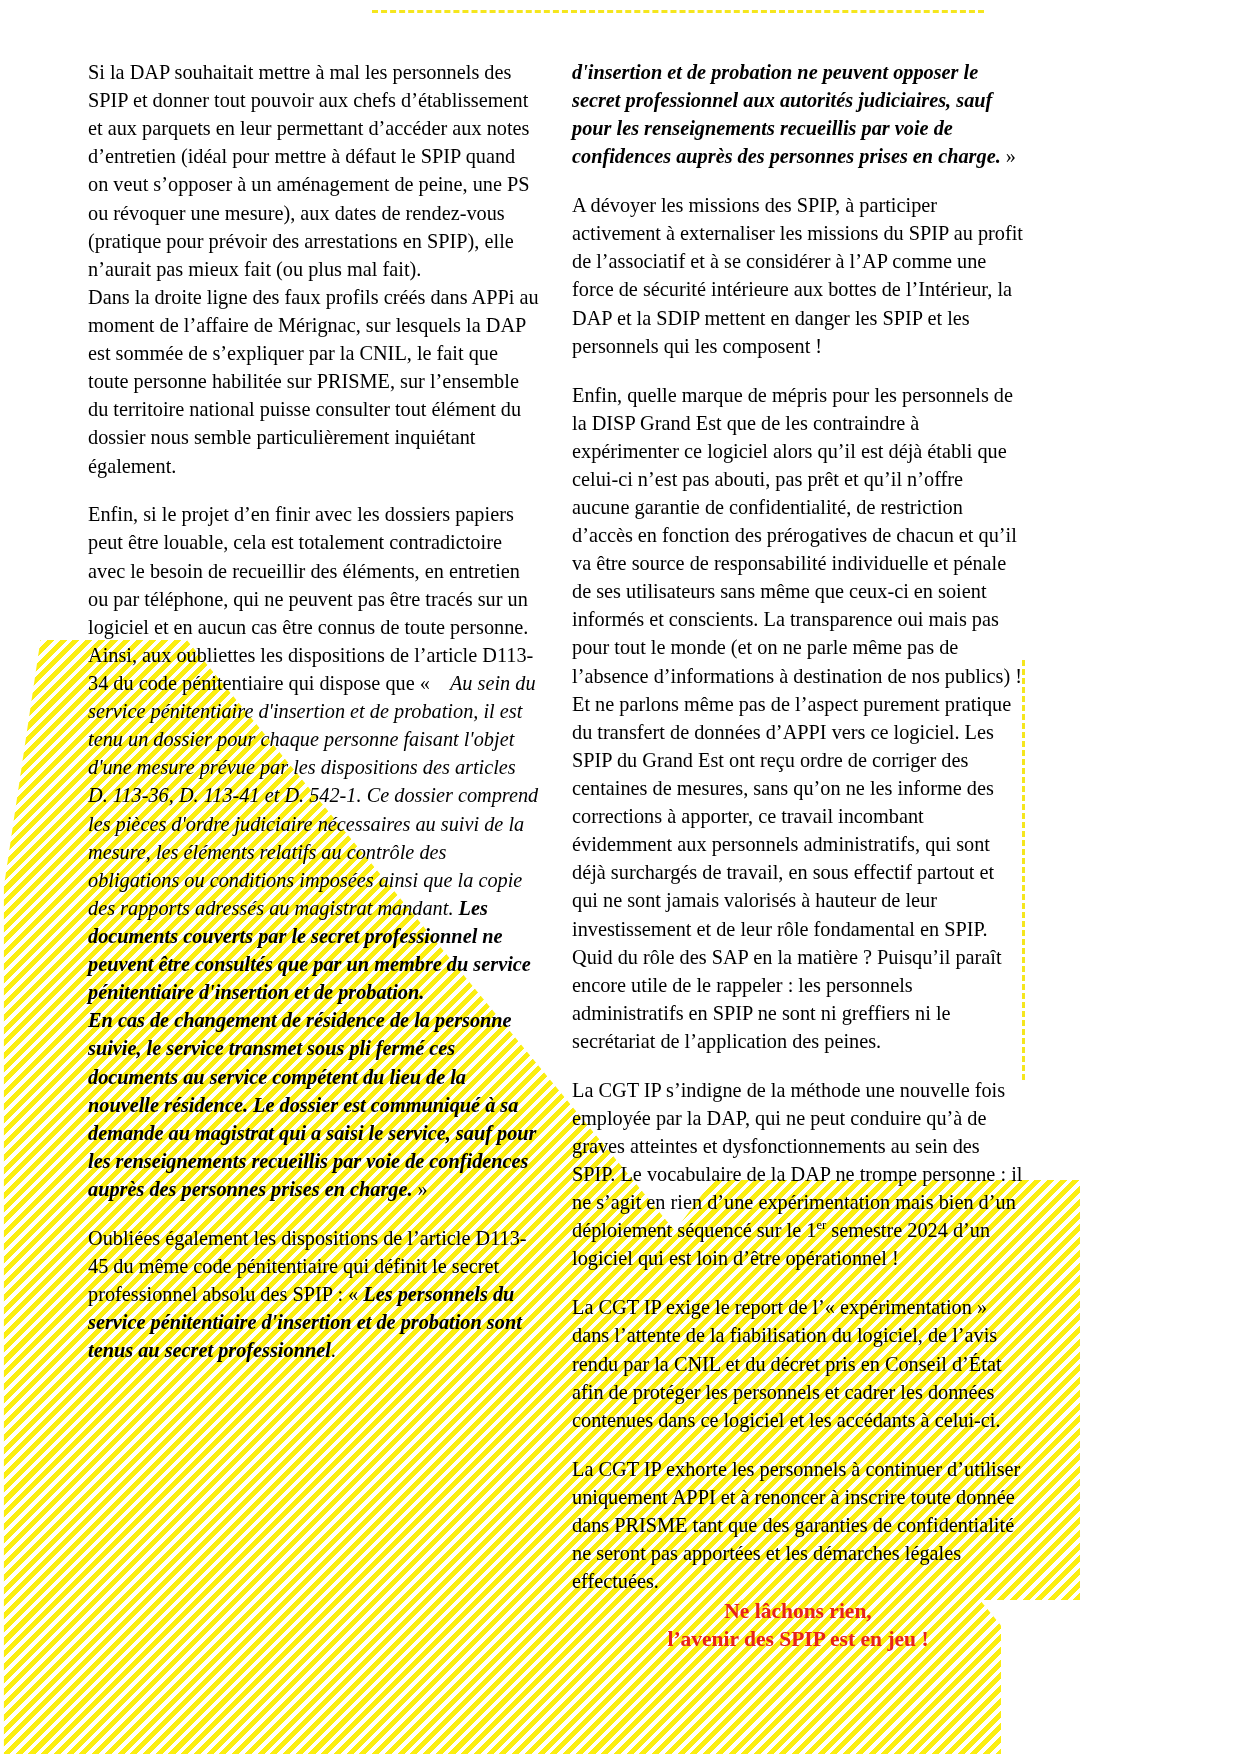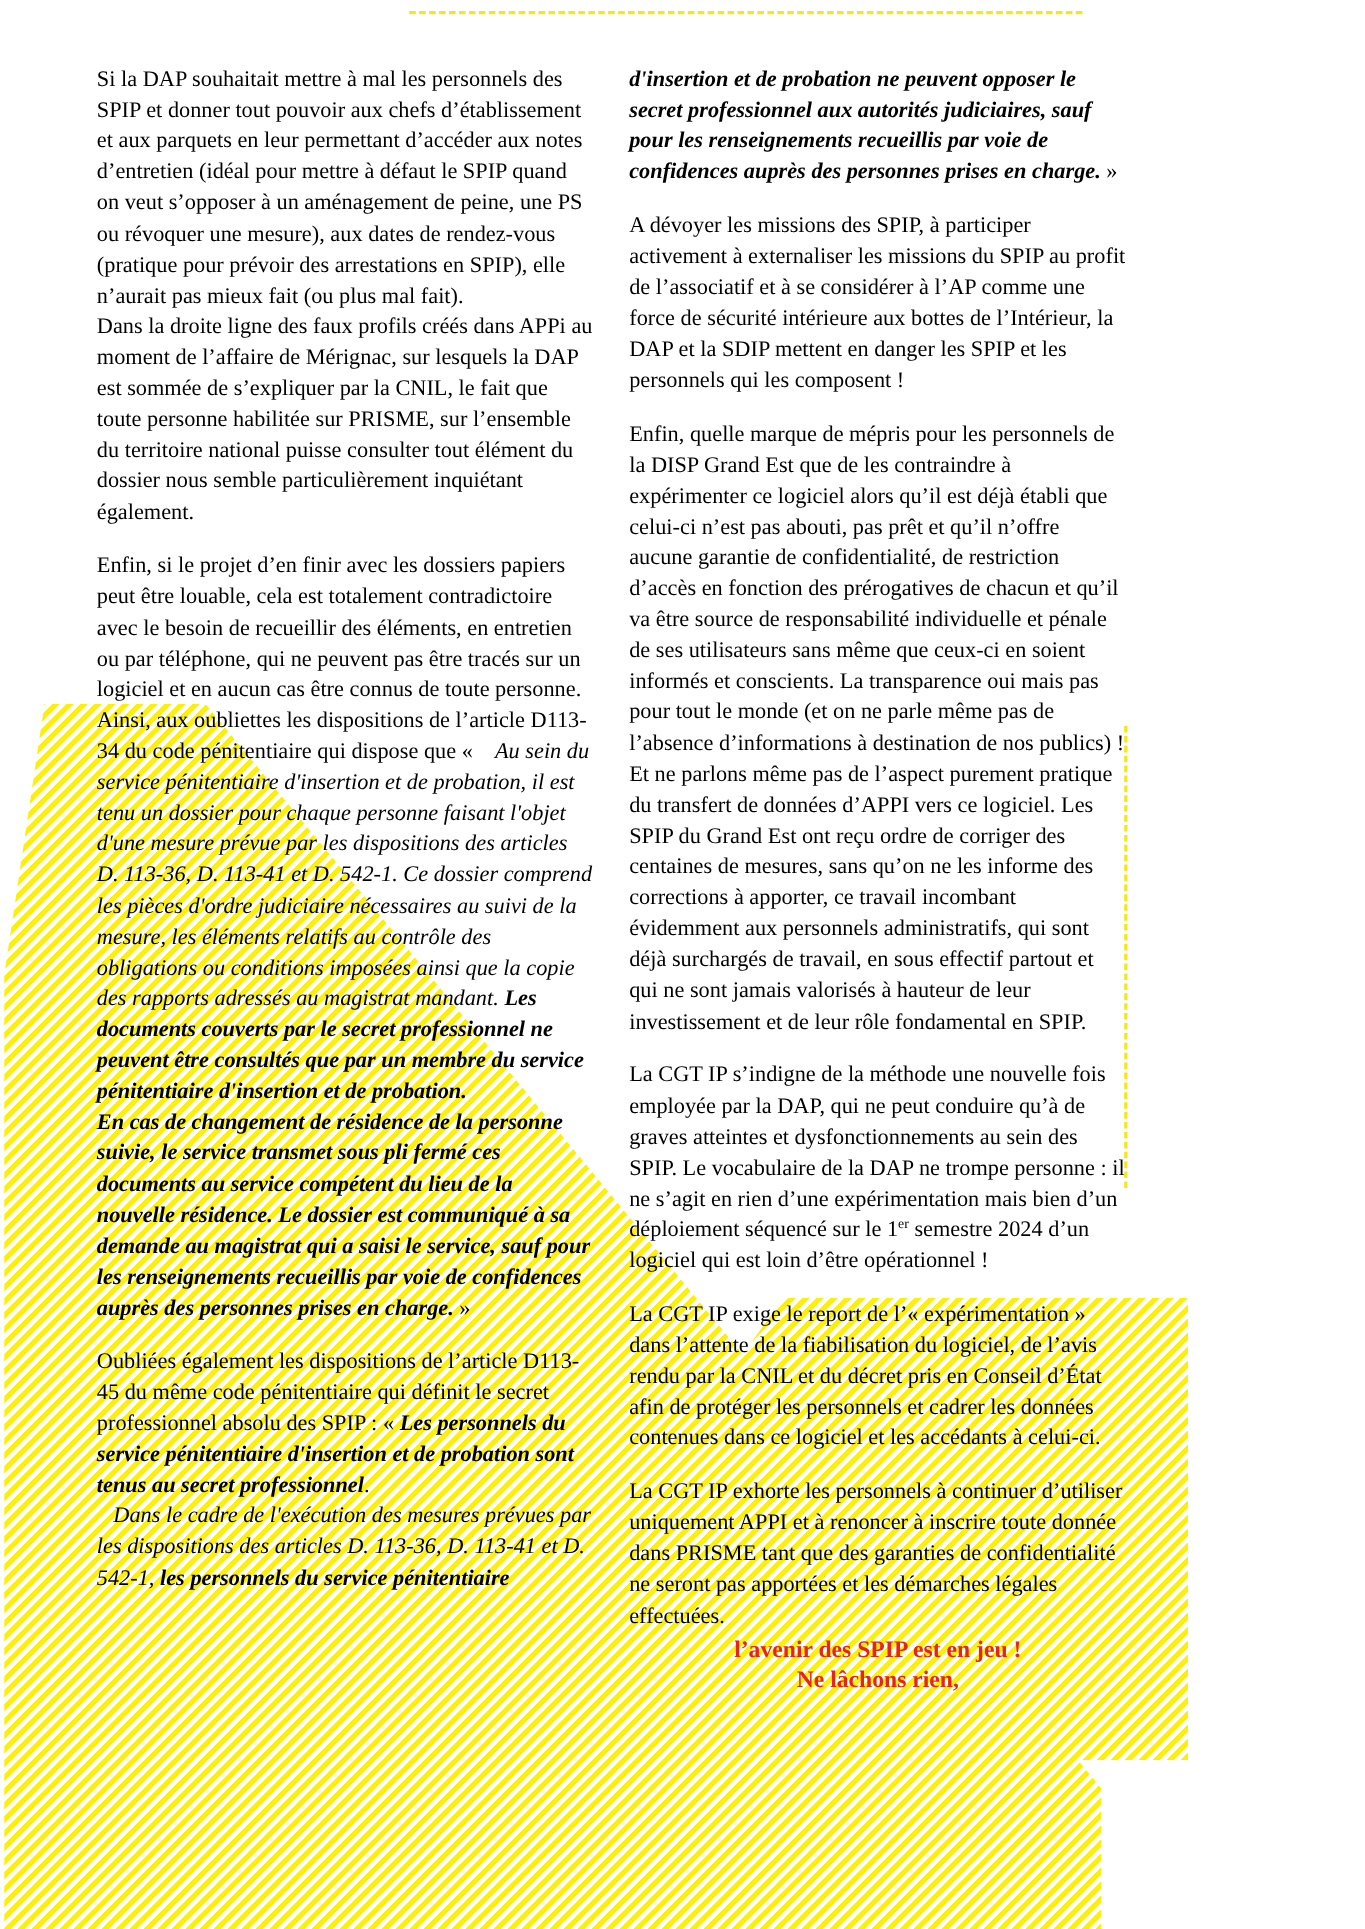--- a/index.html
+++ b/index.html
@@ -133,41 +133,41 @@
 
 
     <p><span>Dans la droite ligne des faux profils créés dans APPi au moment de l’affaire de Mérignac, sur lesquels la DAP est sommée de s’expliquer par la CNIL, le fait que toute personne habilitée sur PRISME, sur l’ensemble du territoire national puisse consulter tout élément du dossier nous semble particulièrement inquiétant également.</span></p>
 
     <p class="gap"><span>Enfin, si le projet d’en finir avec les dossiers papiers peut être louable, cela est totalement contradictoire avec le besoin de recueillir des éléments, en entretien ou par téléphone, qui ne peuvent pas être tracés sur un logiciel et en aucun cas être connus de toute personne. Ainsi, aux oubliettes les dispositions de l’article D113-34 du code pénitentiaire qui dispose que « </span><span class="i">Au sein du service pénitentiaire d'insertion et de probation, il est tenu un dossier pour chaque personne faisant l'objet d'une mesure prévue par les dispositions des articles D. 113-36, D. 113-41 et D. 542-1. Ce dossier comprend les pièces d'ordre judiciaire nécessaires au suivi de la mesure, les éléments relatifs au contrôle des obligations ou conditions imposées ainsi que la copie des rapports adressés au magistrat mandant. </span><span class="bi">Les documents couverts par le secret professionnel ne peuvent être consultés que par un membre du service pénitentiaire d'insertion et de probation.</span></p>
 
     <p><span class="bi">En cas de changement de résidence de la personne suivie, le service transmet sous pli fermé ces documents au service compétent du lieu de la nouvelle résidence. Le dossier est communiqué à sa demande au magistrat qui a saisi le service, sauf pour les renseignements recueillis par voie de confidences auprès des personnes prises en charge.</span><span> »</span></p>
 
     <p class="gap"><span>Oubliées également les dispositions de l’article D113-45 du même code pénitentiaire qui définit le secret professionnel absolu des SPIP : « </span><span class="bi">Les personnels du service pénitentiaire d'insertion et de probation sont tenus au secret professionnel</span><span>.</span></p>
 
-    <p><span class="i">Dans le cadre de l'exécution des mesures prévues par les dispositions des articles D. 113-36, D. 113-41 et D. 542-1, </span><span class="bi">les personnels du service pénitentiaire</span></p>
 
   </div>
 
   <div class="col col-right">
 
     <p><span class="bi">d'insertion et de probation ne peuvent opposer le secret professionnel aux autorités judiciaires, sauf pour les renseignements recueillis par voie de confidences auprès des personnes prises en charge.</span><span> »</span></p>
 
     <p class="gap"><span>A dévoyer les missions des SPIP, à participer activement à externaliser les missions du SPIP au profit de l’associatif et à se considérer à l’AP comme une force de sécurité intérieure aux bottes de l’Intérieur, la DAP et la SDIP mettent en danger les SPIP et les personnels qui les composent !</span></p>
 
     <p class="gap"><span>Enfin, quelle marque de mépris pour les personnels de la DISP Grand Est que de les contraindre à expérimenter ce logiciel alors qu’il est déjà établi que celui-ci n’est pas abouti, pas prêt et qu’il n’offre aucune garantie de confidentialité, de restriction d’accès en fonction des prérogatives de chacun et qu’il va être source de responsabilité individuelle et pénale de ses utilisateurs sans même que ceux-ci en soient informés et conscients.  La transparence oui mais pas pour tout le monde (et on ne parle même pas de l’absence d’informations à destination de nos publics) !</span></p>
 
     <p><span>Et ne parlons même pas de l’aspect purement pratique du transfert de données d’APPI vers ce logiciel. Les SPIP du Grand Est ont reçu ordre de corriger des centaines de mesures, sans qu’on ne les informe des corrections à apporter, ce travail incombant évidemment aux personnels administratifs, qui sont déjà surchargés de travail, en sous effectif partout et qui ne sont jamais valorisés à hauteur de leur investissement et de leur rôle fondamental en SPIP.</span></p>
 
+    <p><span>Quid du rôle des SAP en la matière ? Puisqu’il paraît encore utile de le rappeler : les personnels administratifs en SPIP ne sont ni greffiers ni le secrétariat de l’application des peines.</span></p>
 
     <p class="gap"><span>La CGT IP s’indigne de la méthode une nouvelle fois employée par la DAP, qui ne peut conduire qu’à de graves atteintes et dysfonctionnements au sein des SPIP.  Le vocabulaire de la DAP ne trompe personne : il ne s’agit en rien d’une expérimentation mais bien d’un déploiement séquencé sur le 1</span><sup>er</sup><span> semestre 2024 d’un logiciel qui est loin d’être opérationnel !</span></p>
 
     <p class="gap"><span>La CGT IP exige le report de l’« expérimentation » dans l’attente de la fiabilisation du logiciel, de l’avis rendu par la CNIL et du décret pris en Conseil d’État afin de protéger les personnels et cadrer les données contenues dans ce logiciel et les accédants à celui-ci.</span></p>
 
     <p class="gap"><span>La CGT IP exhorte les personnels à continuer d’utiliser uniquement APPI et à renoncer à inscrire toute donnée dans PRISME tant que des garanties de confidentialité ne seront pas apportées et les démarches légales effectuées.</span></p>
 
     <div class="slogan">
+      <div>Ne lâchons rien,</div>
       <div>l’avenir des SPIP est en jeu !</div>
-      <div>Ne lâchons rien,</div>
     </div>
 
   </div>
 
 </div>
 
 </body></html>

